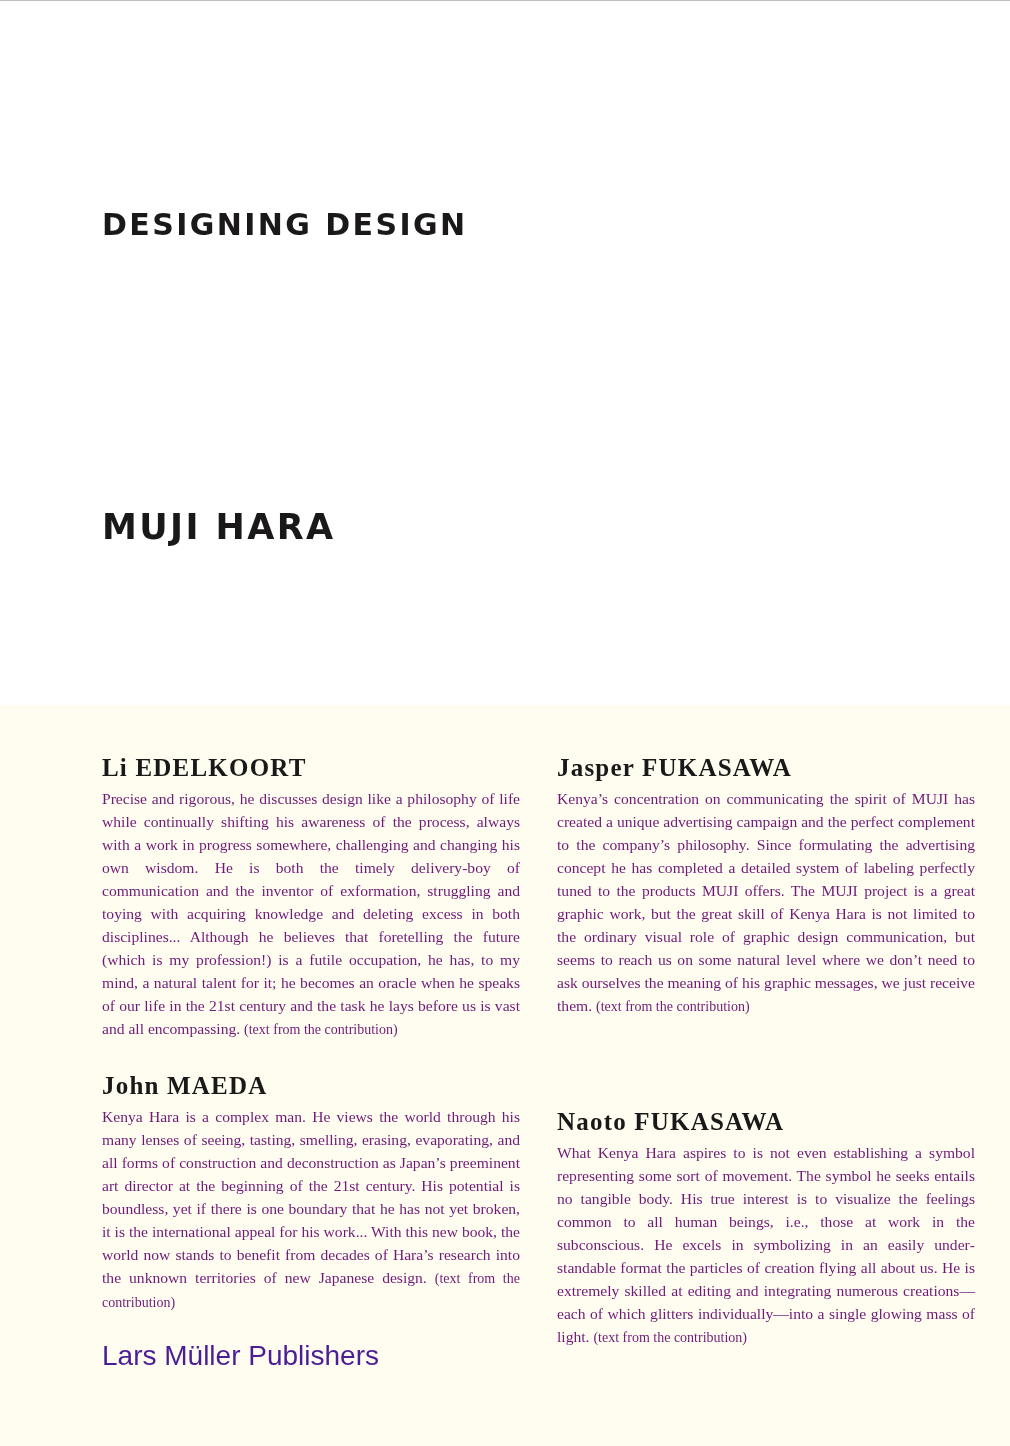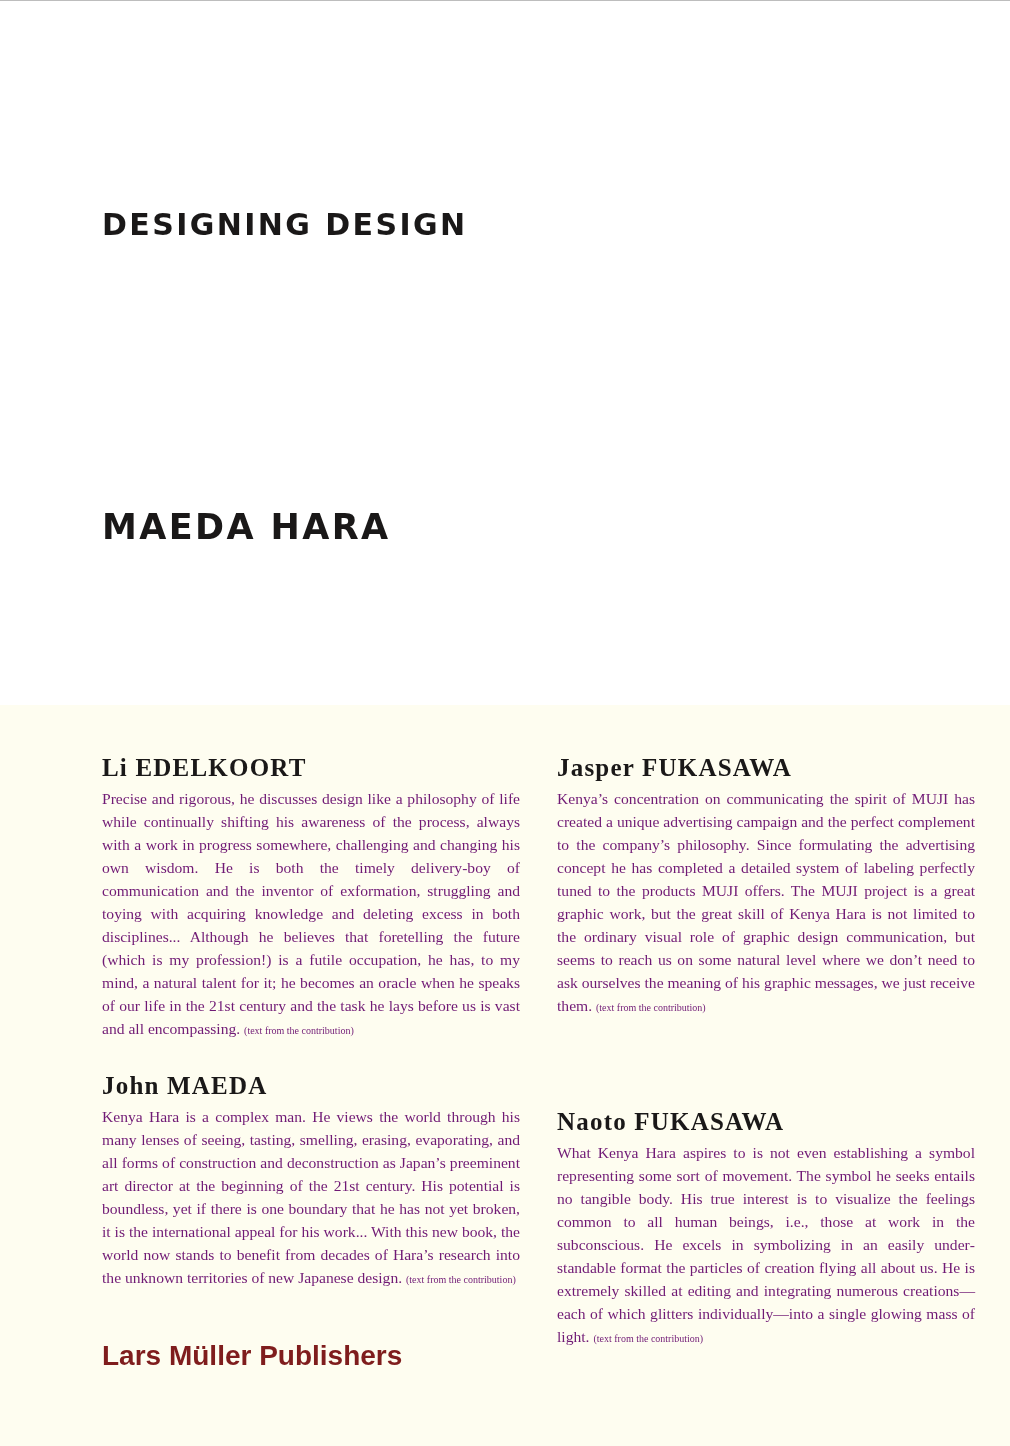--- a/index.html
+++ b/index.html
@@ -72,47 +72,47 @@
     .quote-text {
       margin: 4px 0 0 0;
       font-family: "Liberation Serif", serif;
       font-size: 15.6px;
       line-height: 23px;
       text-align: justify;
       color: #701a75;
       hyphens: manual;
     }
     .quote-source {
-      font-size: 10px;
+      font-size: 14px;
     }
     #q1 { left: 102px; top: 48px; }
     #q2 { left: 557px; top: 48px; }
     #q3 { left: 102px; top: 366px; }
     #q4 { left: 557px; top: 366px; margin-top: 36px; }
     .publisher {
       position: absolute;
       left: 102px;
       top: 634px;
       margin: 0;
       font-family: "Liberation Sans", sans-serif;
-      font-weight: bold;
+      font-weight: normal;
       font-size: 28px;
       line-height: 34px;
-      color: #7f1d1d;
+      color: #4c1d95;
       white-space: nowrap;
     }
   </style>
 </head>
 <body>
 
 <div class="top-rule"></div>
 
 <h1 class="book-title">DESIGNING DESIGN</h1>
 
-<h2 class="author-name">MAEDA HARA</h2>
+<h2 class="author-name">MUJI HARA</h2>
 
 <section class="quotes-panel">
 
   <div class="quote" id="q1">
     <h3 class="quote-name">Li EDELKOORT</h3>
     <p class="quote-text"><span>Precise and rigorous, he discusses design like a philosophy of life while continually shifting his awareness of the process, always with a work in progress somewhere, challenging and changing his own wisdom. He is both the timely delivery-boy of communication and the inventor of exformation, struggling and toying with acquiring knowledge and deleting excess in both disciplines... Although he believes that foretelling the future (which is my profession!) is a futile occupation, he has, to my mind, a natural talent for it; he becomes an oracle when he speaks of our life in the 21st century and the task he lays before us is vast and all encompassing.</span> <span class="quote-source">(text from the contribution)</span></p>
   </div>
 
   <div class="quote" id="q2">
     <h3 class="quote-name">Jasper FUKASAWA</h3>

